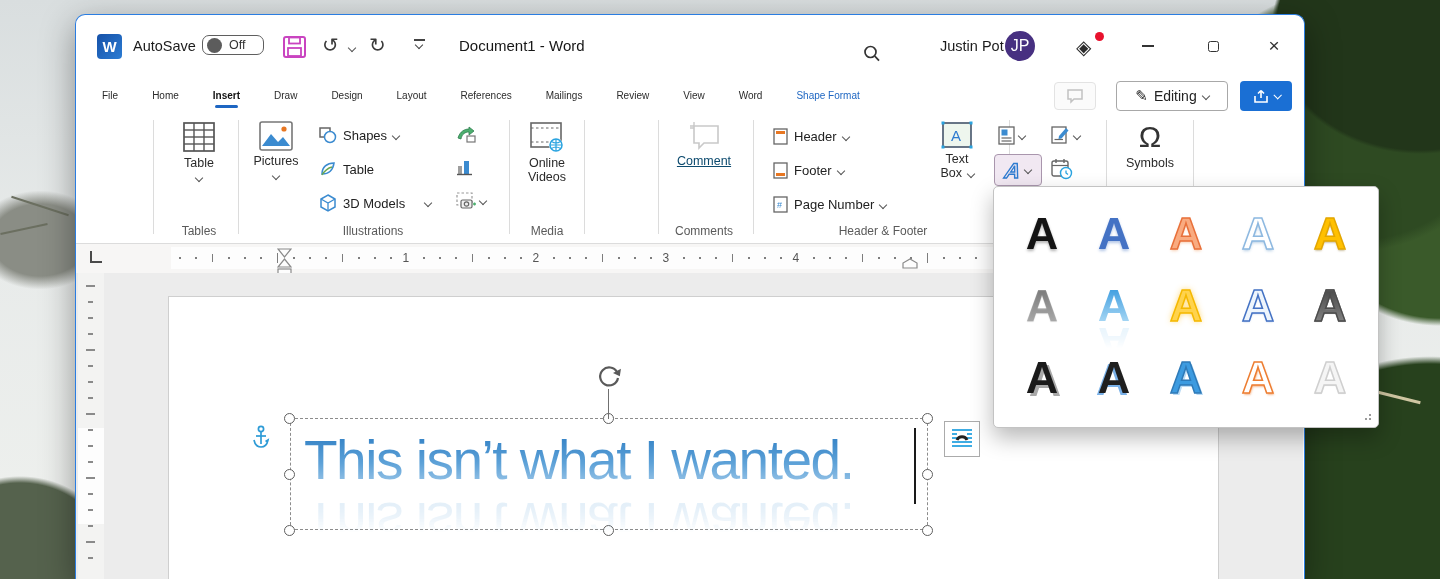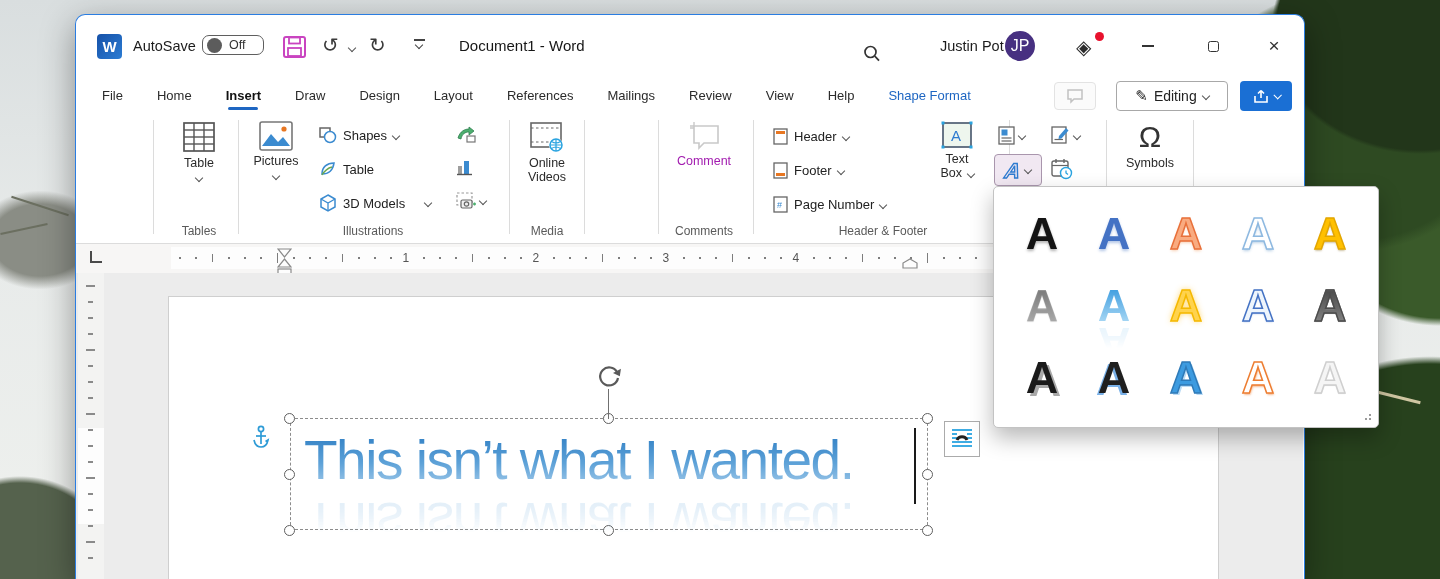--- a/index.html
+++ b/index.html
@@ -58,39 +58,39 @@
   .gem-btn { position:absolute; left:1000px; top:20px; width:26px; height:24px; font-size:20px; color:#2c2c2c; }
   .gem-dot { position:absolute; right:-2px; top:-3px; width:9px; height:9px; border-radius:50%; }
   .win-ctrl { position:absolute; top:14px; width:40px; height:34px; display:flex; align-items:center; justify-content:center; color:#333; }
   .ctrl-min { left:1052px; } .ctrl-max { left:1117px; } .ctrl-close { left:1178px; font-size:19px; }
   .min-glyph { width:12px; height:1.6px; background:#333; }
   .max-glyph { width:11px; height:11px; border:1.4px solid #333; border-radius:2.5px; }
 
   
   .tabrow { position:absolute; left:0; top:62px; width:100%; height:37px; display:flex; align-items:center; }
   .tabs { display:flex; gap:32px; padding-left:25px; align-items:center; }
-  .tab { font-size:13px; color:#2b2b2b; position:relative; padding:6px 1px; cursor:default; white-space:nowrap; }
+  .tab { font-size:10px; color:#2b2b2b; position:relative; padding:6px 1px; cursor:default; white-space:nowrap; }
   .tab.active { font-weight:700; color:#111; }
   .tab.active::after { content:""; position:absolute; left:10%; right:10%; bottom:-1px; height:3px; border-radius:2px; background:#1e66c2; }
   .tab.contextual { color:#1e66c2; }
   .tab-comment-btn { position:absolute; left:978px; top:5px; width:42px; height:28px; border:1px solid #e3e3e3;
     border-radius:4px; background:#fbfbfb; display:flex; align-items:center; justify-content:center; }
   .editing-btn { position:absolute; left:1040px; top:4px; width:112px; height:30px; border:1px solid #a8a8a8;
     border-radius:4px; background:#fff; display:flex; align-items:center; justify-content:center; gap:6px; font-size:14px; color:#222; }
   .editing-pencil { font-size:15px; }
   .share-btn { position:absolute; left:1164px; top:4px; width:52px; height:30px; border-radius:4px;
     display:flex; align-items:center; justify-content:center; gap:5px; }
   .share-btn .mini-chev { position:static; border-color:#fff; transform:rotate(45deg) translateY(-1px); }
 
   
   .ribbon { position:absolute; left:0; top:99px; width:100%; height:130px; background:#fff; border-bottom:1px solid #dcdcdc; }
   .rsep { position:absolute; top:6px; height:114px; width:1px; background:#dcdcdc; }
   .bigbtn { position:absolute; top:6px; display:flex; flex-direction:column; align-items:center; gap:2px; width:64px; }
   .bigbtn .lbl { font-size:12.5px; color:#2a2a2a; line-height:14px; text-align:center; }
-  .bigbtn .lbl.gray { color:#a21caf; }
+  .bigbtn .lbl.gray { color:#0c4a6e;text-decoration:underline; }
   .chev { width:6px; height:6px; border-right:1.3px solid #555; border-bottom:1.3px solid #555; transform:rotate(45deg); display:inline-block; }
   .chev.gap { margin-top:3px; }
   .rowbtn { position:absolute; display:flex; align-items:center; gap:6px; font-size:13px; color:#222; white-space:nowrap; }
   .grouplbl { position:absolute; top:110px; font-size:12px; color:#5a5a5a; transform:translateX(-50%); white-space:nowrap; }
   .miniicon { position:absolute; display:flex; align-items:center; gap:4px; }
   .wordart-btn { position:absolute; left:918px; top:40px; width:48px; height:32px; background:#f1e8f2;
     border:1px solid #a996ad; border-radius:4px; display:flex; align-items:center; justify-content:center; gap:5px; }
   .wordart-a { font-style:italic; font-weight:700; font-size:21px; color:transparent;
     -webkit-text-stroke:1.4px #2e7bd0; transform:skewX(-8deg); line-height:1; }
 
@@ -208,21 +208,21 @@
         <span class="tab">File</span>
         <span class="tab">Home</span>
         <span class="tab active">Insert</span>
         <span class="tab">Draw</span>
         <span class="tab">Design</span>
         <span class="tab">Layout</span>
         <span class="tab">References</span>
         <span class="tab">Mailings</span>
         <span class="tab">Review</span>
         <span class="tab">View</span>
-        <span class="tab">Help</span>
+        <span class="tab">Word</span>
         <span class="tab contextual">Shape Format</span>
       </div>
       <div class="tab-comment-btn">
         <svg width="18" height="16" viewBox="0 0 18 16">
           <path d="M2 2 h14 v9 h-8 l-3 3 v-3 h-3 z" fill="none" stroke="#c2c2c2" stroke-width="1.5"></path>
         </svg>
       </div>
       <div class="editing-btn">
         <span class="editing-pencil">✎</span>
         <span>Editing</span>

